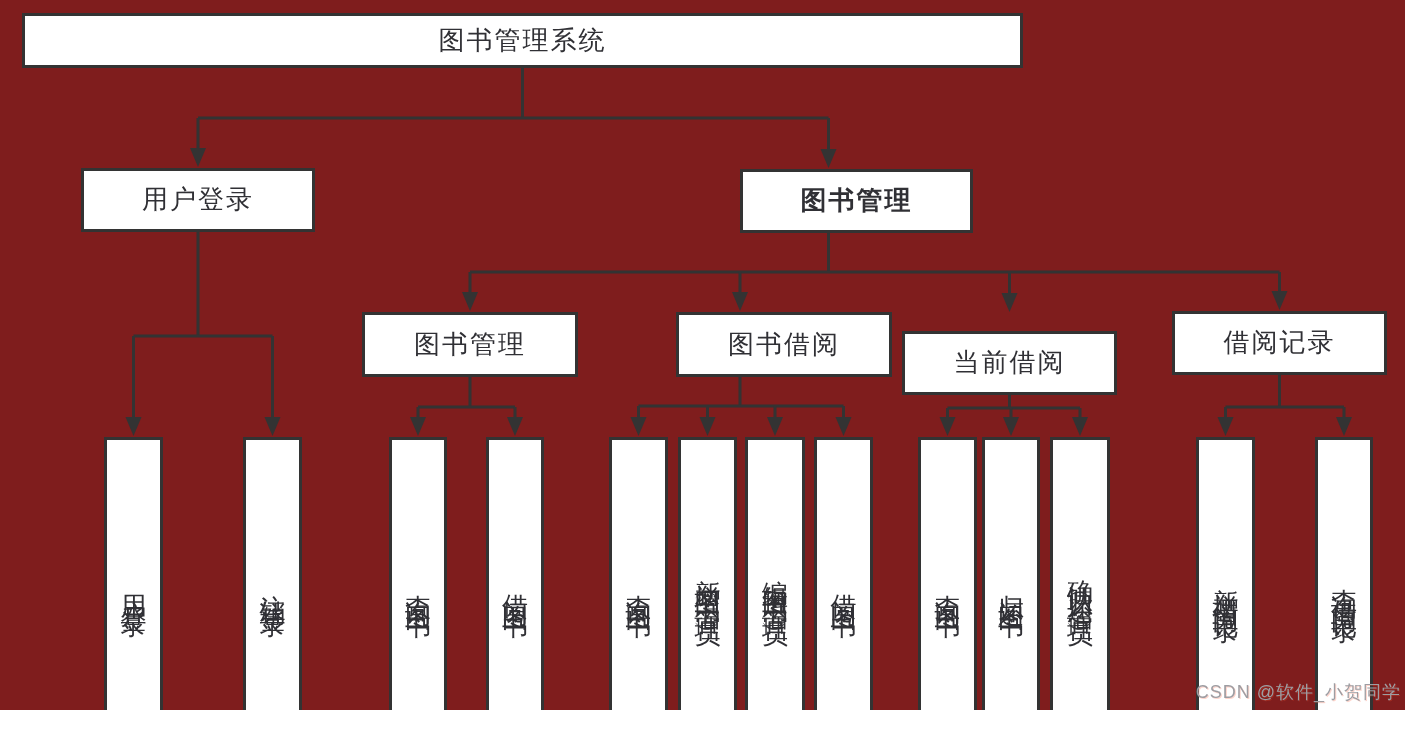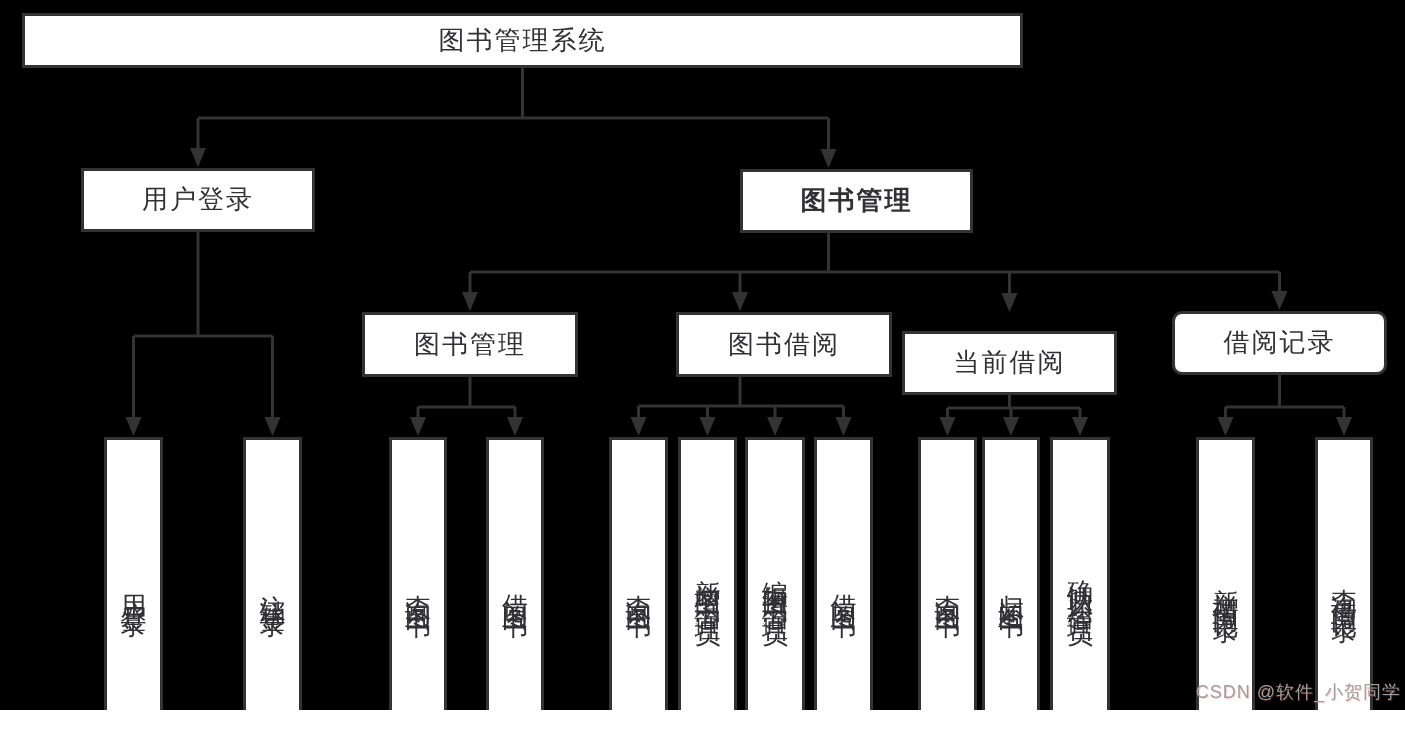--- a/index.html
+++ b/index.html
@@ -4,21 +4,21 @@
 <style>
   html, body {
     margin: 0;
     padding: 0;
     background: #ffffff;
   }
   .canvas {
     position: relative;
     width: 1405px;
     height: 710px;
-    background: #000000;
+    background: #7f1d1d;
     overflow: hidden;
     font-family: "Liberation Sans", sans-serif;
   }
   #connectors {
     position: absolute;
     left: 0;
     top: 0;
     width: 1405px;
     height: 747px;
     pointer-events: none;
@@ -113,21 +113,21 @@
       <polyline points="1344,407 1344,423" fill="none" stroke="#333333" stroke-width="3"></polyline>
       <polygon points="1336,417 1352,417 1344,436" fill="#333333"></polygon>
     </svg>
   <div id="nodes">
       <div class="node" style="left: 22px; top: 13px; width: 1001px; height: 55px;">图书管理系统</div>
       <div class="node" style="left: 81px; top: 168px; width: 234px; height: 64px;">用户登录</div>
       <div class="node" style="left: 740px; top: 169px; width: 233px; height: 64px; font-weight: bold;">图书管理</div>
       <div class="node" style="left: 362px; top: 312px; width: 216px; height: 65px;">图书管理</div>
       <div class="node" style="left: 632px; top: 312px; width: 216px; height: 65px; margin-left: 44px;">图书借阅</div>
       <div class="node" style="left: 902px; top: 331px; width: 215px; height: 64px;">当前借阅</div>
-      <div class="node" style="left: 1172px; top: 311px; width: 215px; height: 64px; border-radius: 10px;">借阅记录</div>
+      <div class="node" style="left: 1172px; top: 311px; width: 215px; height: 64px;">借阅记录</div>
       <div class="node vertical" style="left: 104px; top: 437px; width: 59px; height: 298px;">用户登录</div>
       <div class="node vertical" style="left: 243px; top: 437px; width: 59px; height: 298px;">注销登录</div>
       <div class="node vertical" style="left: 389px; top: 437px; width: 58px; height: 298px;">查询图书</div>
       <div class="node vertical" style="left: 486px; top: 437px; width: 58px; height: 298px;">借阅图书</div>
       <div class="node vertical" style="left: 609px; top: 437px; width: 59px; height: 298px;">查询图书</div>
       <div class="node vertical" style="left: 678px; top: 437px; width: 59px; height: 298px;">新增图书（管理员）</div>
       <div class="node vertical" style="left: 745px; top: 437px; width: 60px; height: 298px;">编辑图书（管理员）</div>
       <div class="node vertical" style="left: 814px; top: 437px; width: 59px; height: 298px;">借阅图书</div>
       <div class="node vertical" style="left: 918px; top: 437px; width: 59px; height: 298px;">查询图书</div>
       <div class="node vertical" style="left: 982px; top: 437px; width: 58px; height: 298px;">归还图书</div>

